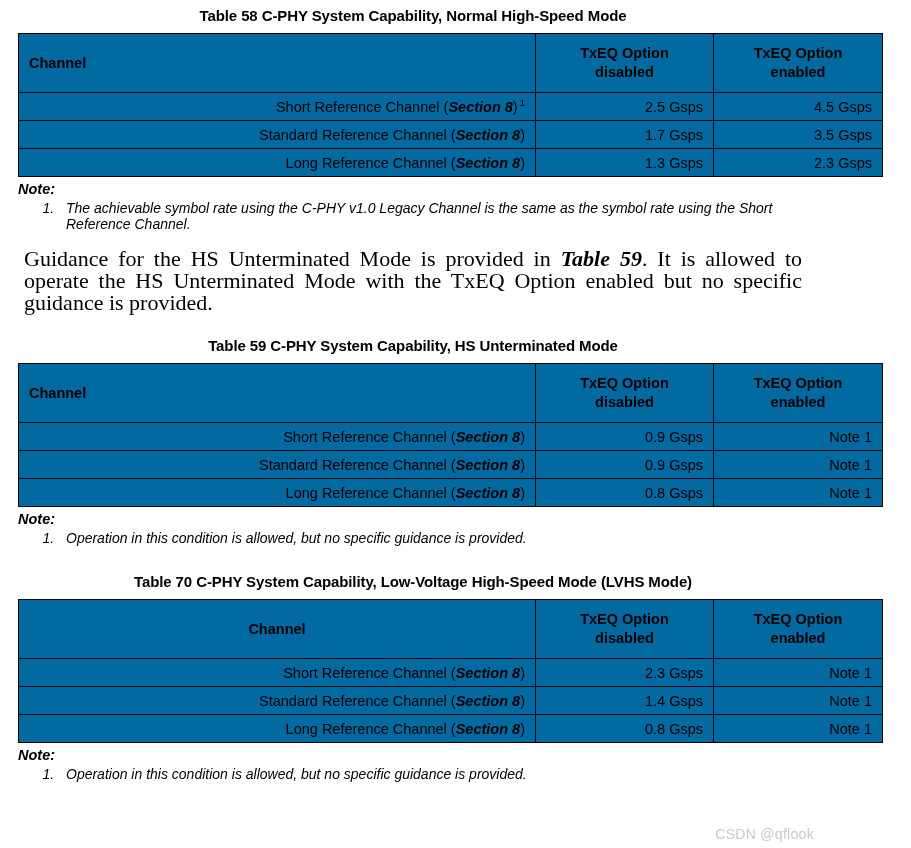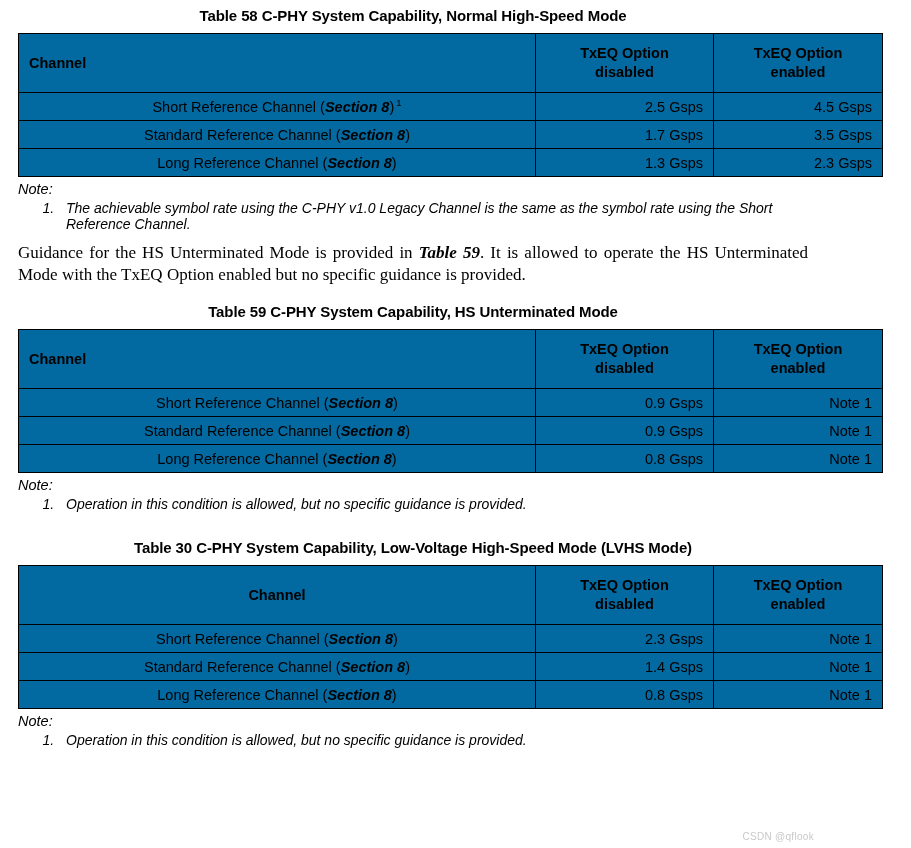--- a/index.html
+++ b/index.html
@@ -63,21 +63,21 @@
   }
   table.cap-table th.col-channel-center {
     text-align: center;
   }
   table.cap-table td {
     font-weight: normal;
     height: 28px;
     line-height: 18px;
   }
   td.ch-cell {
-    text-align: center;
+    text-align: right;
     white-space: nowrap;
   }
   td.val-cell {
     text-align: right;
   }
   .sect-ref {
     font-weight: bold;
     font-style: italic;
   }
   sup.note-ref {
@@ -91,21 +91,21 @@
   col.c-channel { width: 517px; }
   col.c-disabled { width: 178px; }
   col.c-enabled { width: 169px; }
 
   
   .note-block {
     margin-left: 18px;
   }
   .note-head {
     font-family: "Liberation Sans", sans-serif;
-    font-weight: normal;
+    font-weight: bold;
     font-style: italic;
     font-size: 14.5px;
     line-height: 18px;
     color: #000;
   }
   ol.note-list {
     margin: 2px 16px 0 0;
     padding-left: 40px;
     list-style-type: decimal;
   }
@@ -117,43 +117,43 @@
     color: #000;
     padding-left: 8px;
   }
   ol.note-list li .note-txt {
     display: inline;
   }
 
   
   p.body-par {
     font-family: "Liberation Serif", serif;
-    font-size: 17px;
+    font-size: 22px;
     line-height: 22px;
     color: #000;
     text-align: justify;
-    margin: 0;
+    margin: 6px;
     padding: 0 18px 0 18px;
   }
   p.body-par.nojust {
     text-align: left;
   }
   .tbl-ref {
     font-family: "Liberation Serif", serif;
     font-weight: bold;
     font-style: italic;
   }
 
   
   .watermark {
     position: absolute;
     right: 12px;
     bottom: 6px;
     font-family: "Liberation Sans", sans-serif;
-    font-size: 10px;
+    font-size: 14px;
     color: #c9c9c9;
     letter-spacing: 0.3px;
     user-select: none;
   }
 
   
   .sp-title-58 { padding-top: 6px; }
   .sp-after-title { height: 8px; }
   .sp-after-table { height: 3px; }
   .sp-before-title { height: 16px; }
@@ -262,21 +262,21 @@
   <div class="note-block">
     <div class="note-head">Note:</div>
     <ol class="note-list">
       <li><span class="note-txt">Operation in this condition is allowed, but no specific guidance is provided.</span></li>
     </ol>
   </div>
 
   <div class="sp-par"></div>
 
   <div class="sp-before-title"></div>
-  <div class="tbl-title">Table 30 C-PHY System Capability, Low-Voltage High-Speed Mode (LVHS Mode)</div>
+  <div class="tbl-title">Table 70 C-PHY System Capability, Low-Voltage High-Speed Mode (LVHS Mode)</div>
   <div class="sp-after-title"></div>
 
   <table class="cap-table">
     <colgroup>
       <col class="c-channel">
         <col class="c-disabled">
         <col class="c-enabled">
     </colgroup>
     <thead>
       <tr>

